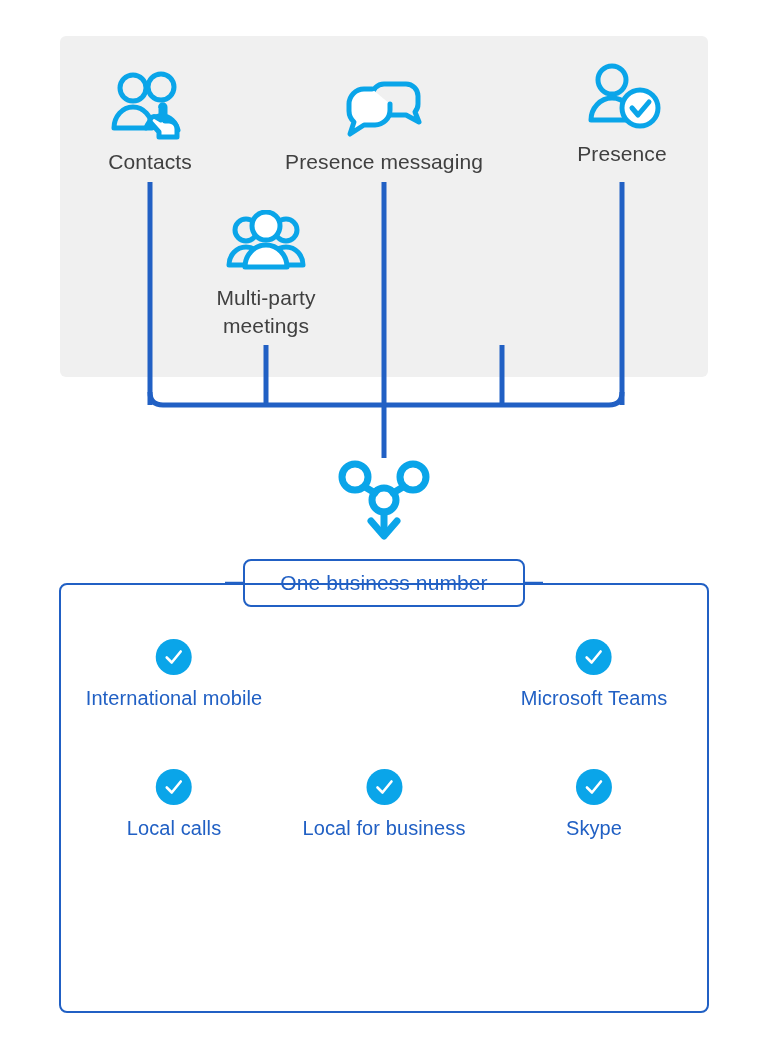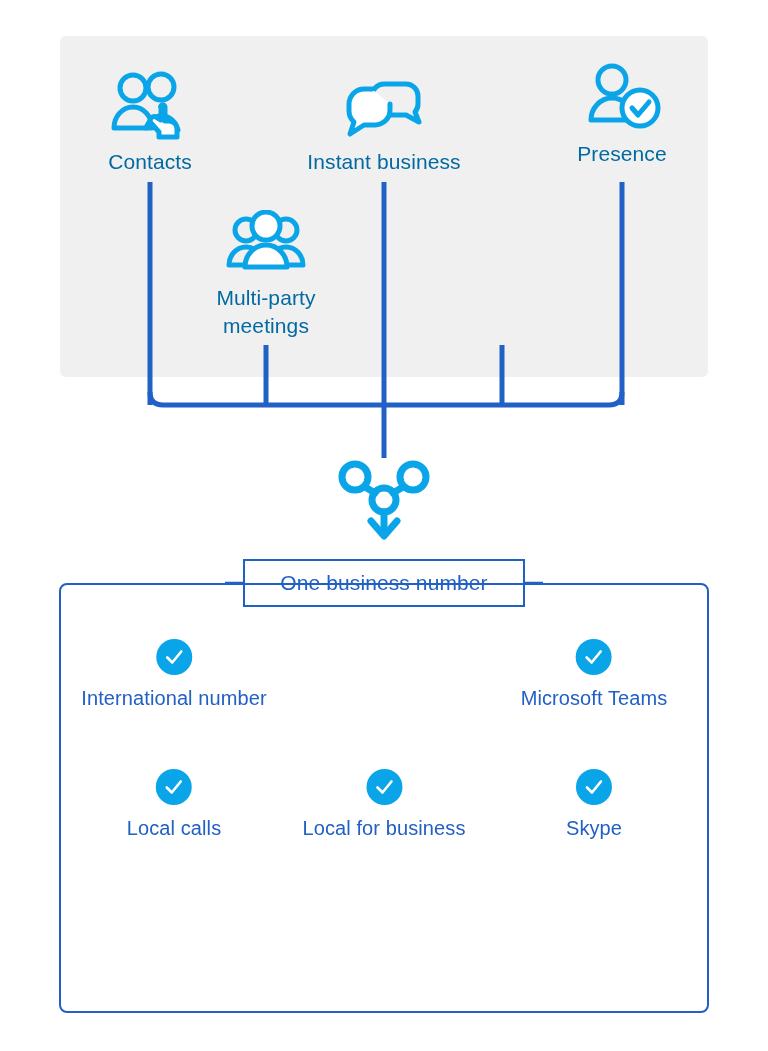--- a/index.html
+++ b/index.html
@@ -40,21 +40,21 @@
     text-align: center;
   }
   .feature .icon-wrap {
     display: block;
     height: 72px;
     line-height: 0;
   }
   .feature .feat-label {
     display: block;
     margin-top: 6px;
-    color: #0369a1;
+    color: #404040;
     font-size: 21px;
     line-height: 1.32;
     white-space: pre-line;
     letter-spacing: 0.1px;
   }
 
   
   #connectors {
     position: absolute;
     left: 0; top: 0;
@@ -65,21 +65,21 @@
 
   
   .pill {
     position: absolute;
     left: 243px;
     top: 559px;
     width: 282px;
     height: 48px;
     box-sizing: border-box;
     border: 2.5px solid #2160c4;
-    border-radius: 0;
+    border-radius: 8px;
     background: #ffffff;
     display: flex;
     align-items: center;
     justify-content: center;
   }
   .pill-text {
     color: #2160c4;
     font-size: 21px;
     letter-spacing: 0.1px;
   }
@@ -174,21 +174,21 @@
     <span class="feat-label">Contacts</span>
   </div>
 
   <div class="feature" style="left:282px; top:70px; width:204px;">
     <span class="icon-wrap">
       <svg width="88" height="70" viewBox="0 0 88 70" fill="none" stroke="#0aa5e9" stroke-width="5" stroke-linejoin="round" stroke-linecap="round">
         <path d="M44 14 h22 a12 12 0 0 1 12 12 v8 a12 12 0 0 1 -3 8 l4 10 l-13 -7 h-22 a12 12 0 0 1 -12 -12 v-7 a12 12 0 0 1 12 -12 z"></path>
         <path d="M50 34 v6 a15 15 0 0 1 -15 15 h-11 l-14 9 l4 -12 a15 15 0 0 1 -5 -11 v-7 a15 15 0 0 1 15 -15 h8" fill="#ffffff"></path>
       </svg>
     </span>
-    <span class="feat-label">Instant business</span>
+    <span class="feat-label">Presence messaging</span>
   </div>
 
   <div class="feature" style="left:542px; top:62px; width:160px;">
     <span class="icon-wrap">
       <svg width="88" height="70" viewBox="0 0 88 70" fill="none" stroke="#0aa5e9" stroke-width="5" stroke-linejoin="round" stroke-linecap="round">
         <circle cx="34" cy="18" r="14"></circle>
         <path d="M13 58 a21 22 0 0 1 42 0 z"></path>
         <circle cx="62" cy="46" r="18" fill="#ffffff"></circle>
         <polyline points="54,46 60,53 71,40"></polyline>
       </svg>
@@ -217,21 +217,21 @@
   </div>
 
   <div class="bottom-box"></div>
 
   <div class="check-item" style="left:174px; top:639px;">
     <span class="check-circle">
       <svg width="22" height="22" viewBox="0 0 22 22" fill="none" stroke="#ffffff" stroke-width="2.6" stroke-linecap="round" stroke-linejoin="round">
         <polyline points="4,11.5 9,16.5 18,5.5"></polyline>
       </svg>
     </span>
-    <span class="check-label">International number</span>
+    <span class="check-label">International mobile</span>
   </div>
 
 
   <div class="check-item" style="left:594px; top:639px;">
     <span class="check-circle">
       <svg width="22" height="22" viewBox="0 0 22 22" fill="none" stroke="#ffffff" stroke-width="2.6" stroke-linecap="round" stroke-linejoin="round">
         <polyline points="4,11.5 9,16.5 18,5.5"></polyline>
       </svg>
     </span>
     <span class="check-label">Microsoft Teams</span>

